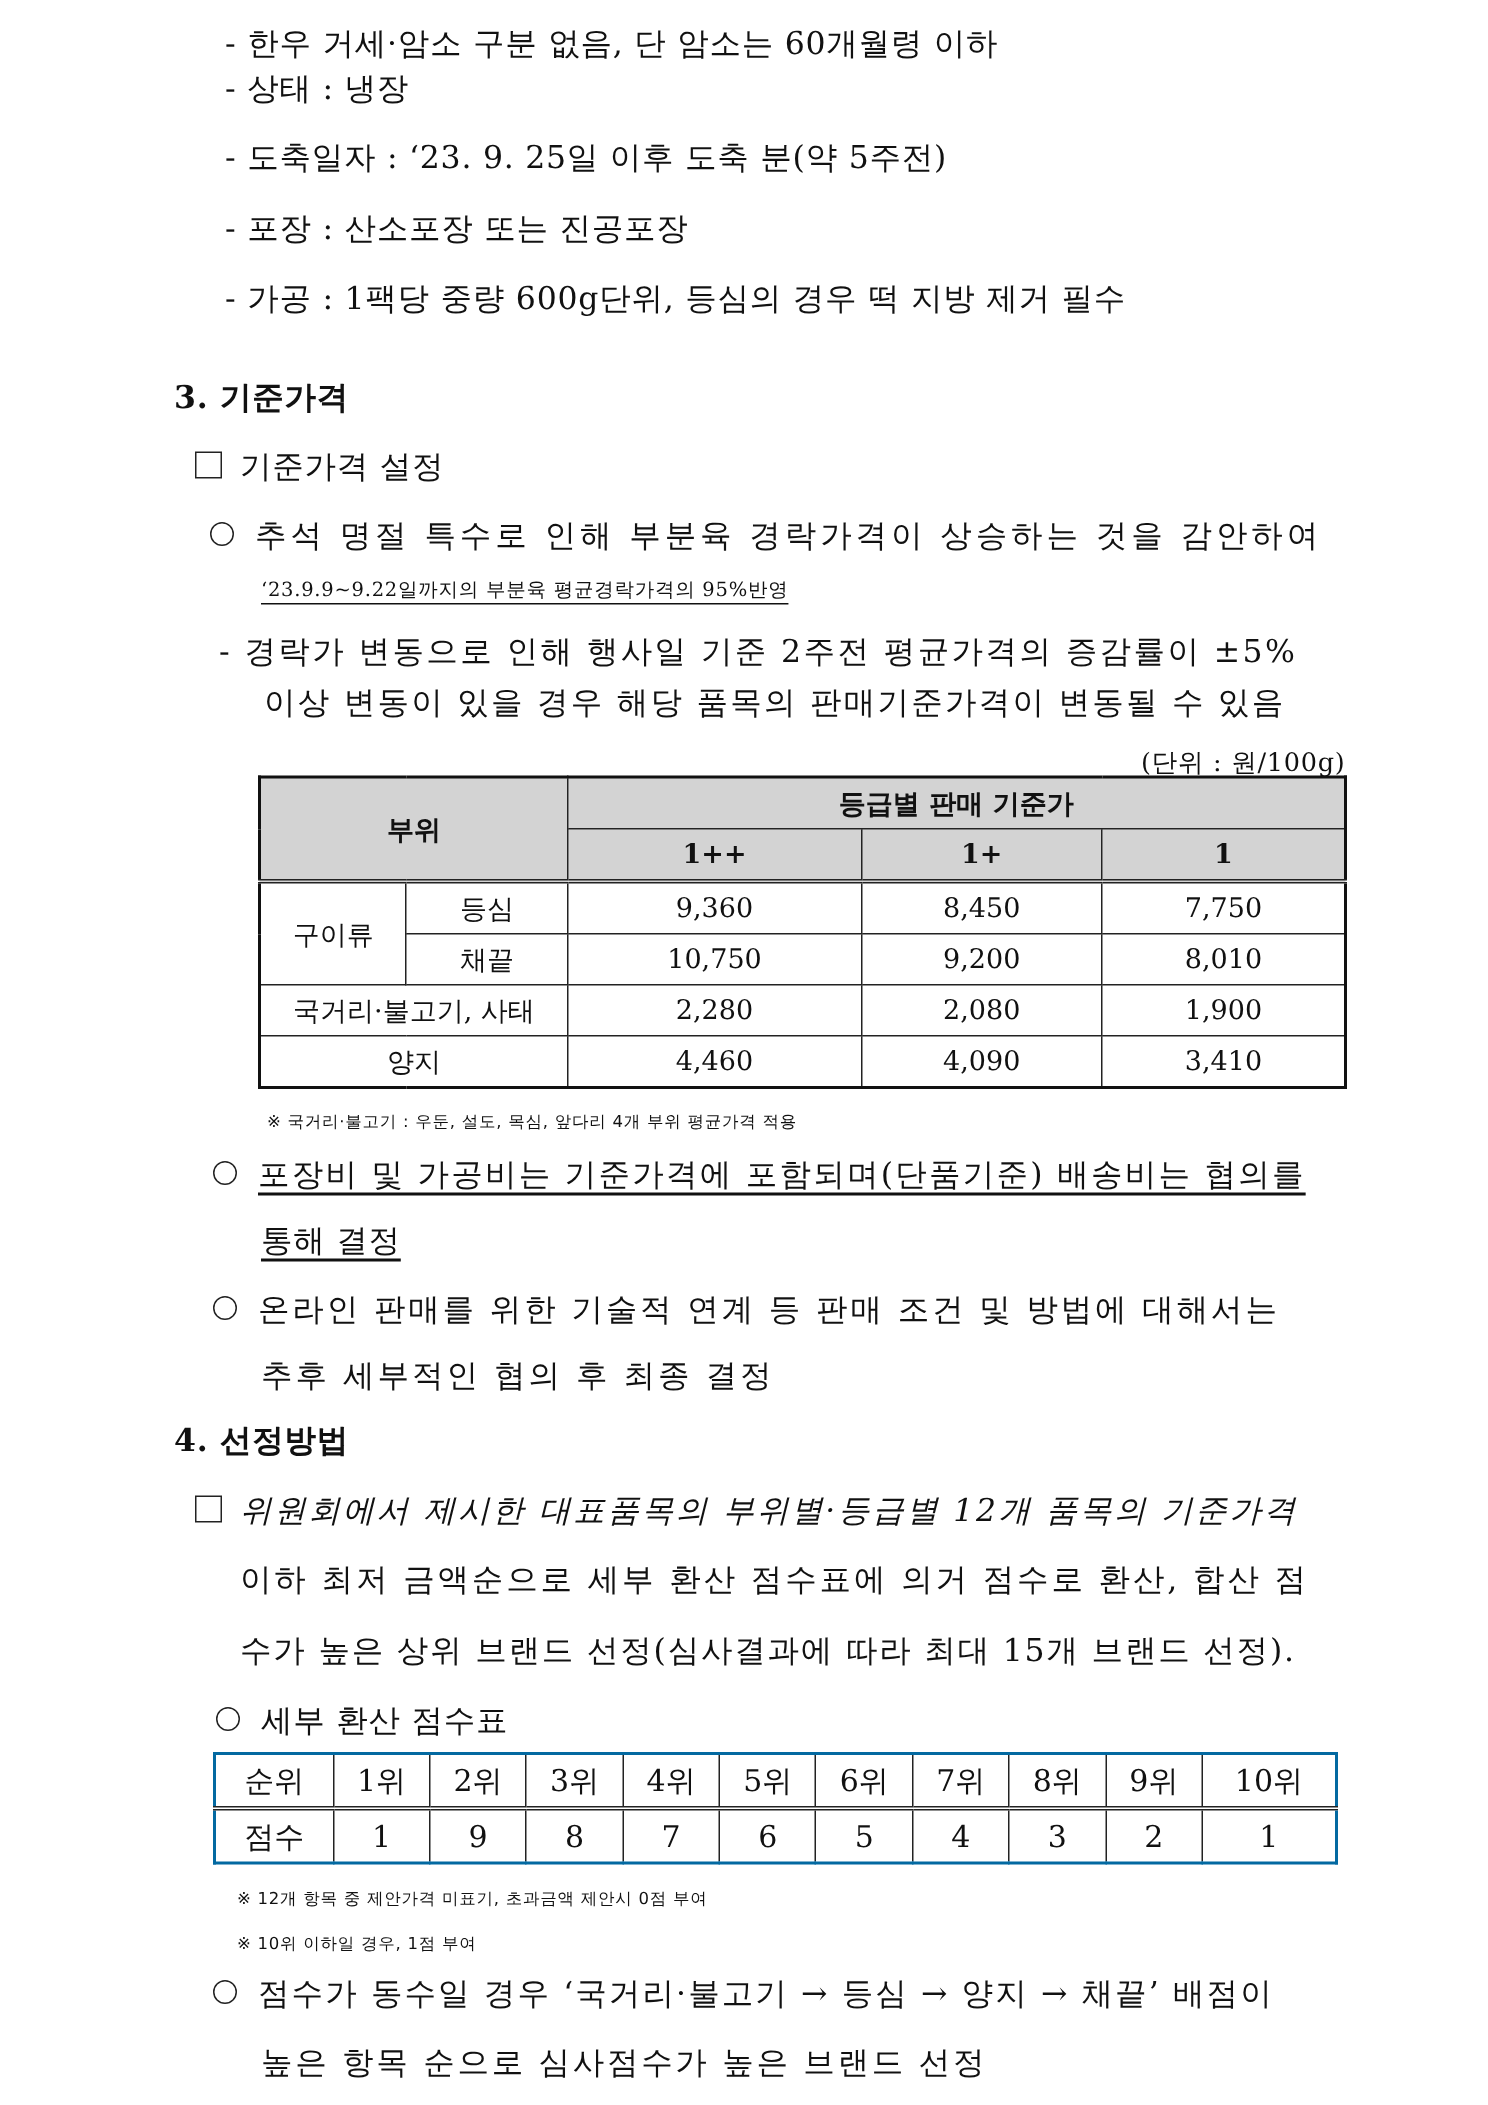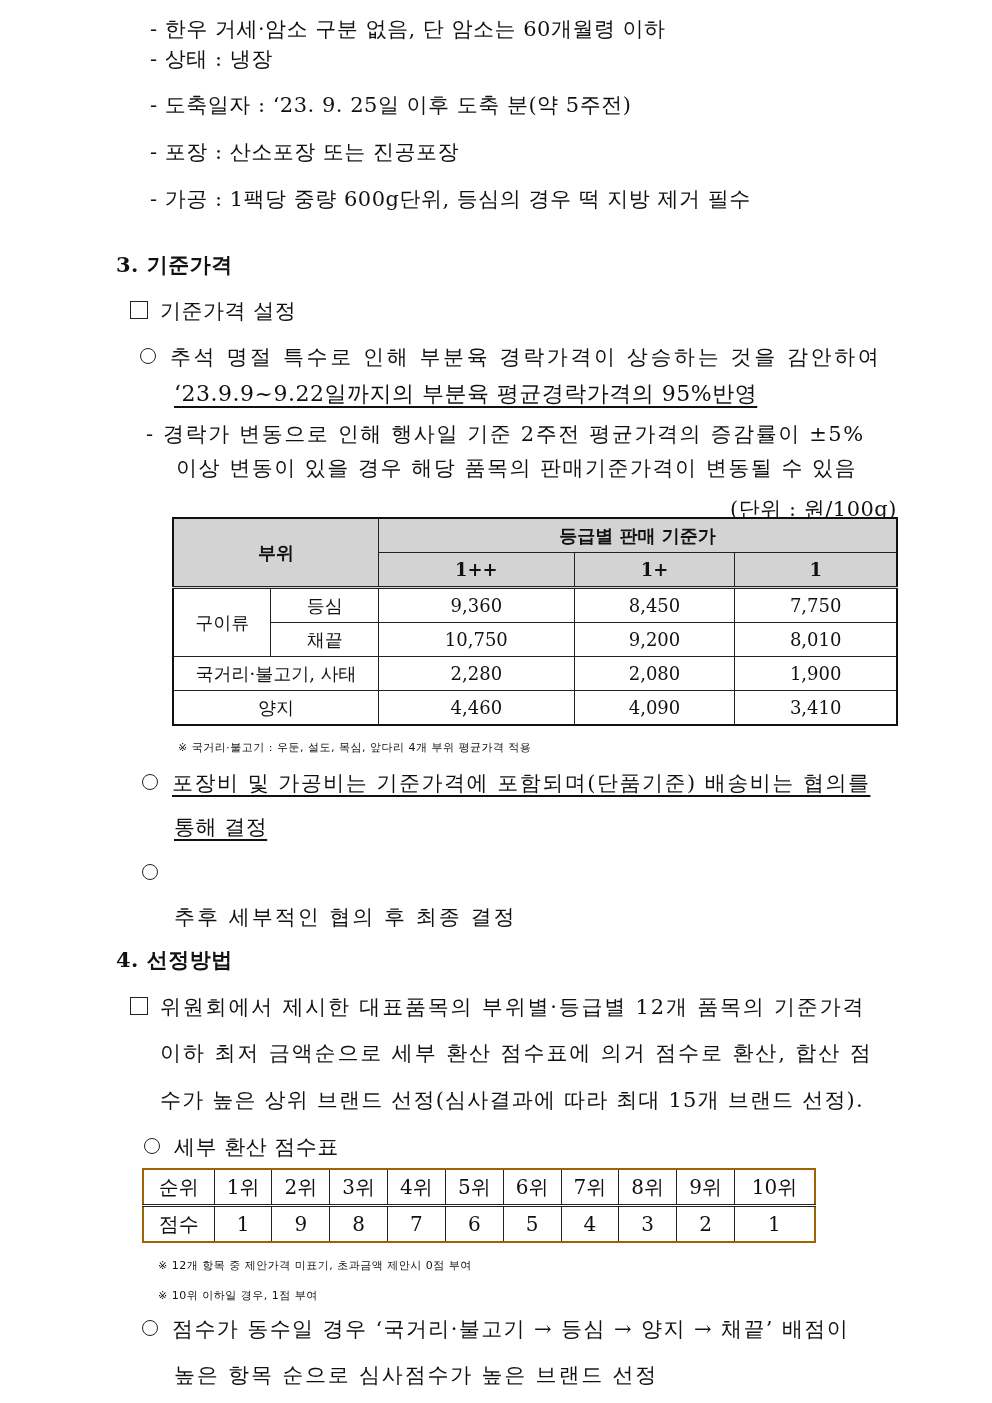--- a/index.html
+++ b/index.html
@@ -15,47 +15,47 @@
   .circ { display: inline-block; width: 14px; height: 14px; border: 1.5px solid #222; border-radius: 50%; vertical-align: 0px; margin-right: 14px; }
   .u { text-decoration: underline; text-underline-offset: 5px; }
   .note { font-family: "DejaVu Sans", "Liberation Sans", sans-serif; font-size: 11px; line-height: 20px; letter-spacing: 0.5px; }
   .unit { font-size: 17px; }
   table { border-collapse: collapse; position: absolute; font-family: "DejaVu Serif", "Liberation Serif", serif; }
   .price-table { left: 172px; top: 517px; width: 726px; border: 2px solid #111; }
   .price-table td, .price-table th { border: 1px solid #222; text-align: center; font-size: 18px; font-weight: normal; padding: 0; height: 33px; }
   .price-table thead th { background: #d3d3d3; }
   .price-table thead th.bold { font-weight: bold; }
   .price-table tbody tr:first-child td { border-top: 3px double #222; }
-  .score-table { left: 142px; top: 1168px; width: 674px; border: 2px solid #a16207; }
+  .score-table { left: 142px; top: 1168px; width: 750px; border: 2px solid #0369a1; }
   .score-table td { border: 1px solid #222; text-align: center; font-size: 20px; height: 34px; padding: 0; }
   .score-table tr:nth-child(2) td { border-top: 3px double #222; }
 </style>
 </head>
 <body>
 
 <div class="line dash-item" style="top:0px;margin-top:15px;">- 한우 거세·암소 구분 없음, 단 암소는 60개월령 이하</div>
 <div class="line dash-item" style="top:45px;">- 상태 : 냉장</div>
 <div class="line dash-item" style="top:91px;">- 도축일자 :  ‘23. 9. 25일 이후 도축 분(약 5주전)</div>
 <div class="line dash-item" style="top:138px;">- 포장 : 산소포장 또는 진공포장</div>
 <div class="line dash-item" style="top:185px;">- 가공 : 1팩당 중량 600g단위, 등심의 경우 떡 지방 제거 필수</div>
 
 <div class="line h-section" style="left:116px; top:251px;">3. 기준가격</div>
 <div class="line" style="left:130px; top:297px;">
   <span class="sq"></span><span>기준가격 설정</span>
 </div>
 
 <div class="line" style="left:140px; top:343px; width:758px;">
   <span class="circ"></span><span style="letter-spacing:2.6px;">추석 명절 특수로 인해 부분육 경락가격이 상승하는 것을 감안하여</span>
 </div>
-<div class="line u" style="left:174px; top:380px; font-size:22px;">‘23.9.9~9.22일까지의 부분육 평균경락가격의 95%반영</div>
+<div class="line u" style="left:174px; top:380px; font-size:13px;">‘23.9.9~9.22일까지의 부분육 평균경락가격의 95%반영</div>
 
 <div class="line" style="left:146px; top:420px; letter-spacing:1.6px;">- 경락가 변동으로 인해 행사일 기준 2주전 평균가격의 증감률이 ±5%</div>
 <div class="line" style="left:176px; top:454px; letter-spacing:1.5px;">이상 변동이 있을 경우 해당 품목의 판매기준가격이 변동될 수 있음</div>
 
-<div class="line unit" style="right:95px; top:495px; font-size:21px;">(단위 : 원/100g)</div>
+<div class="line unit" style="right:95px; top:495px; font-size:17px;">(단위 : 원/100g)</div>
 
 <table class="price-table">
   <thead>
     <tr>
       <th class="bold" colspan="2" rowspan="2" style="width:204px;margin-left:10px;">부위</th>
       <th class="bold" colspan="3">등급별 판매 기준가</th>
     </tr>
     <tr>
       <th class="bold">1++</th>
       <th class="bold">1+</th>
@@ -92,28 +92,28 @@
 </table>
 
 <div class="line note" style="left:178px; top:738px;">※ 국거리·불고기 : 우둔, 설도, 목심, 앞다리 4개 부위 평균가격 적용</div>
 
 <div class="line" style="left:142px; top:769px;">
   <span class="circ"></span><span class="u" style="letter-spacing:1.5px;">포장비 및 가공비는 기준가격에 포함되며(단품기준) 배송비는 협의를</span>
 </div>
 <div class="line u" style="left:174px; top:813px;">통해 결정</div>
 
 <div class="line" style="left:142px; top:859px;">
-  <span class="circ"></span>
+  <span class="circ"></span><span style="letter-spacing:1.9px;">온라인 판매를 위한 기술적 연계 등 판매 조건 및 방법에 대해서는</span>
 </div>
 <div class="line" style="left:174px; top:903px; letter-spacing:2px;">추후 세부적인 협의 후 최종 결정</div>
 
 <div class="line h-section" style="left:116px; top:946px;">4. 선정방법</div>
 
 <div class="line" style="left:130px; top:993px;">
-  <span class="sq"></span><span style="letter-spacing:1.8px;">위원회에서 제시한 대표품목의 부위별·등급별 12개 품목의 기준가격</span>
+  <span class="sq"></span><span style="letter-spacing:1.8px;font-style:italic;">위원회에서 제시한 대표품목의 부위별·등급별 12개 품목의 기준가격</span>
 </div>
 <div class="line" style="left:160px; top:1039px; letter-spacing:1.9px;">이하 최저 금액순으로 세부 환산 점수표에 의거 점수로 환산, 합산 점</div>
 <div class="line" style="left:160px; top:1086px; letter-spacing:1.2px;">수가 높은 상위 브랜드 선정(심사결과에 따라 최대 15개 브랜드 선정).</div>
 
 <div class="line" style="left:144px; top:1133px;">
   <span class="circ"></span><span>세부 환산 점수표</span>
 </div>
 
 <table class="score-table">
   <tbody>

